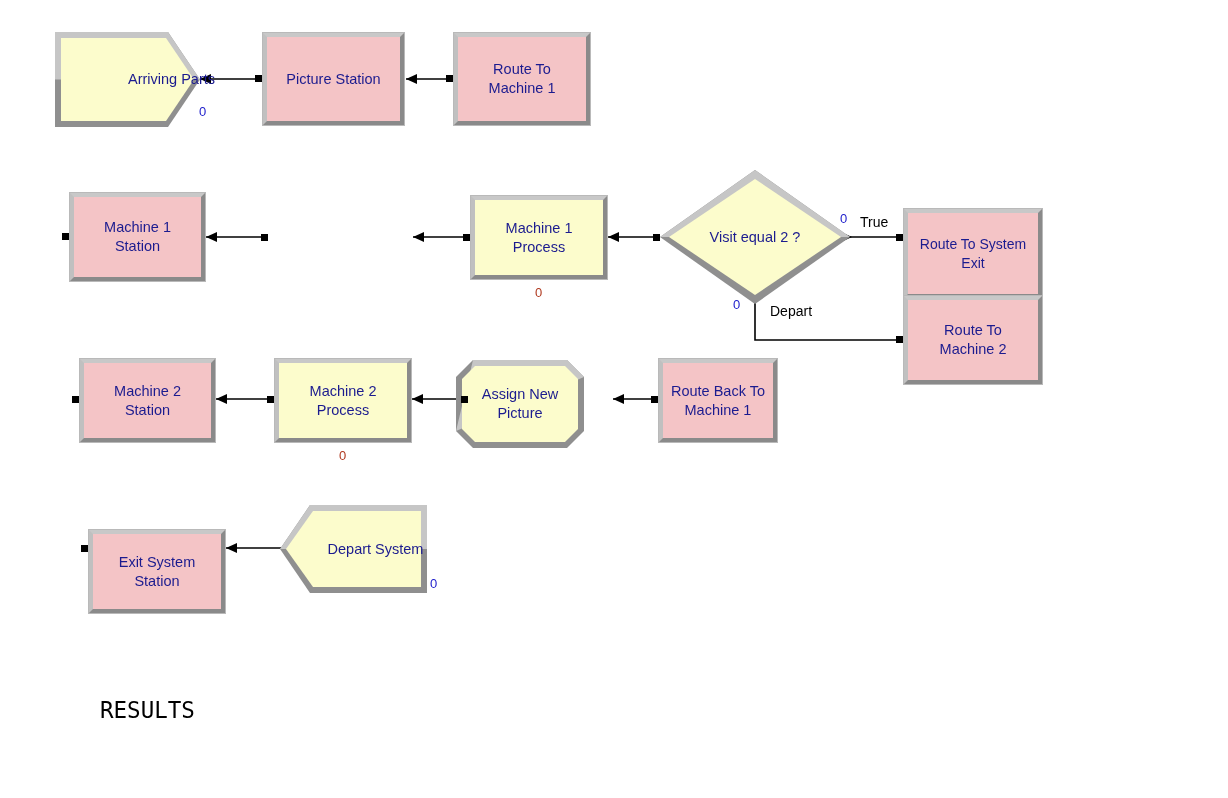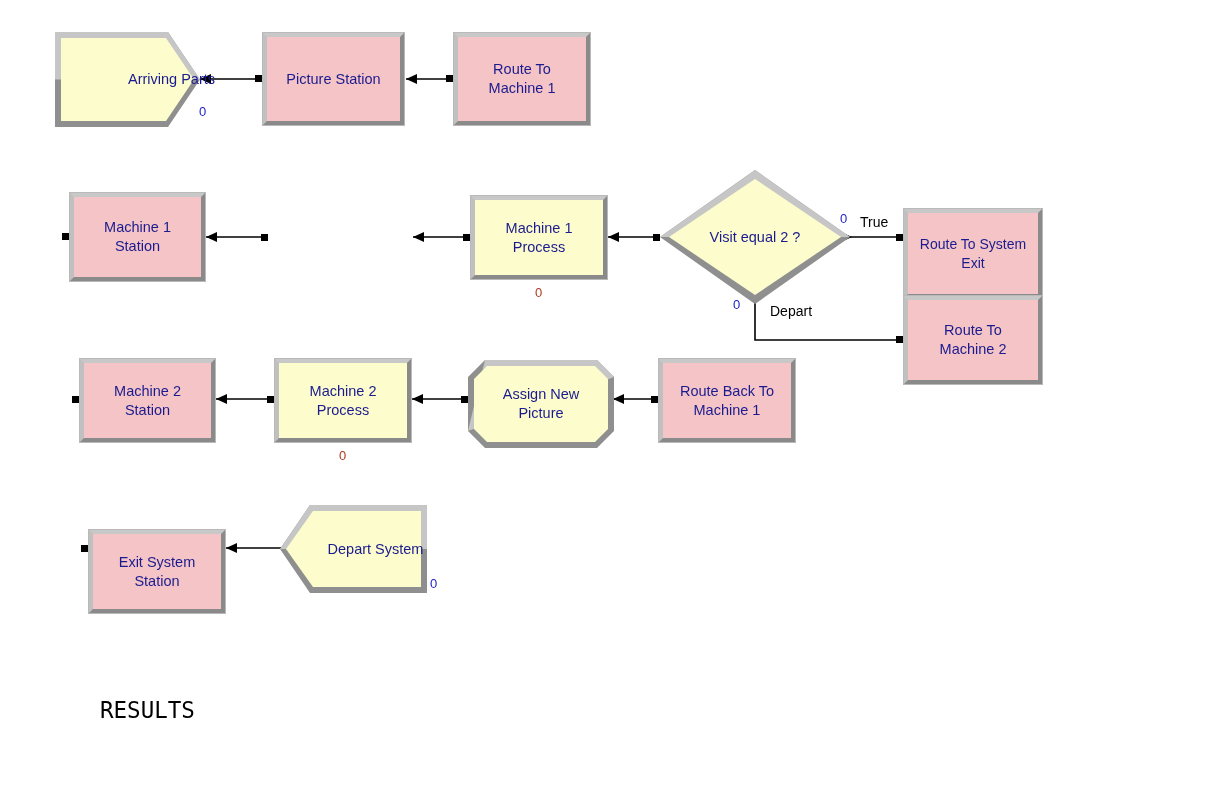--- a/index.html
+++ b/index.html
@@ -328,30 +328,30 @@
 
   <div class="node" style="left:274px; top:358px; width:138px; height:85px;">
     <div class="bevel yellow"></div>
     <div class="inner-line"></div>
     <div class="label">Machine 2
 Process</div>
   </div>
   <div class="port" style="left:267px; top:396px;"></div>
   <div class="counter red" style="left:339px; top:449px;">0</div>
 
-  <div class="node" style="left:468px; top:360px; width:146px; height:88px;">
+  <div class="node" style="left:456px; top:360px; width:128px; height:88px;">
     <div class="oct-outer"></div>
     <div class="oct-hi"></div>
     <div class="oct-inner"></div>
     <div class="label">Assign New
 Picture</div>
   </div>
   <div class="port" style="left:461px; top:396px;"></div>
 
-  <div class="node" style="left:658px; top:358px; width:138px; height:85px;">
+  <div class="node" style="left:658px; top:358px; width:120px; height:85px;">
     <div class="bevel pink"></div>
     <div class="inner-line"></div>
     <div class="label">Route Back To
 Machine 1</div>
   </div>
   <div class="port" style="left:651px; top:396px;"></div>
 
   <div class="node" style="left:88px; top:529px; width:138px; height:85px;">
     <div class="bevel pink"></div>
     <div class="inner-line"></div>

